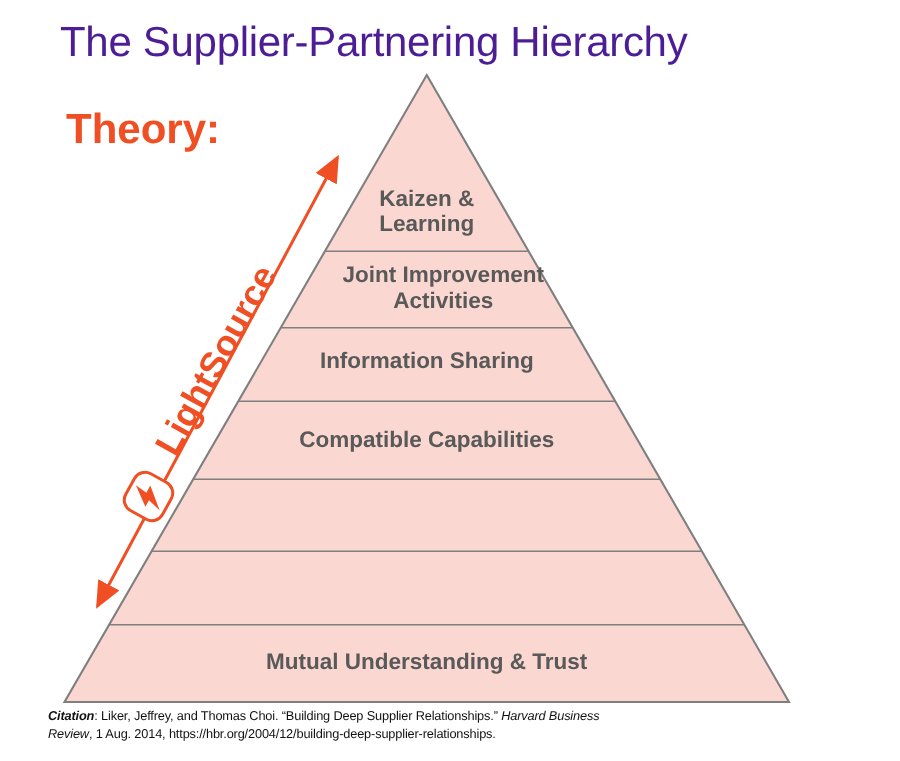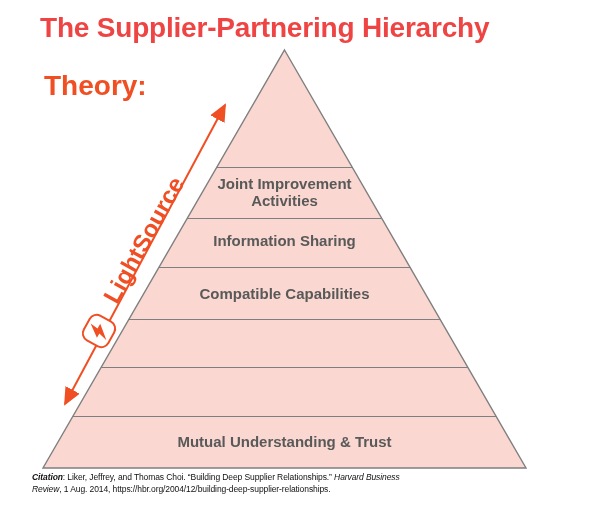--- a/index.html
+++ b/index.html
@@ -2,21 +2,21 @@
 <html><head>
 <meta charset="utf-8">
 <style>
   html,body{margin:0;padding:0;background:#ffffff;}
   #canvas{
     position:relative;width:600px;height:507px;background:#ffffff;overflow:hidden;
     font-family:"Liberation Sans", sans-serif;
   }
   .page-title{
     position:absolute;left:40px;top:12px;margin:0;
-    font-size:28px;font-weight:bold;color:#ef4444;letter-spacing:-0.2px;
+    font-size:28px;font-weight:normal;color:#4c1d95;letter-spacing:-0.2px;
   }
   .theory-label{
     position:absolute;left:44px;top:70px;margin:0;
     font-size:28px;font-weight:bold;color:#F04E23;
   }
   #diagram-svg{position:absolute;left:0;top:0;}
   .pyramid-shape{fill:#FAD8D1;stroke:#7F7F7F;stroke-width:1.4;}
   .divider{stroke:#7F7F7F;stroke-width:1;}
   .arrow-line{stroke:#F04E23;stroke-width:2;fill:none;}
   .badge-box{fill:#ffffff;stroke:#F04E23;stroke-width:2;}
@@ -24,21 +24,21 @@
   .watermark-text{
     fill:#F04E23;font-family:"Liberation Sans", sans-serif;
     font-size:24px;font-weight:bold;
   }
   .level-label{
     position:absolute;left:0;width:569px;text-align:center;
     font-size:15px;font-weight:bold;color:#595959;line-height:17px;
     white-space:pre-line;
   }
   .lv1{top:124px;}
-  .lv2{top:175px;}
+  .lv2{top:175px;padding-left:11px;}
   .lv3{top:232px;}
   .lv4{top:285px;}
   .lv5{top:335px;}
   .lv6{top:383px;}
   .lv7{top:433px;}
   .citation{
     position:absolute;left:32px;top:471px;margin:0;
     font-size:8.5px;line-height:12px;color:#111111;letter-spacing:-0.1px;
   }
   .citation strong{font-weight:bold;font-style:italic;}
@@ -73,20 +73,22 @@
     <line class="arrow-line" x1="65" y1="404" x2="225" y2="105" marker-start="url(#arrowhead)" marker-end="url(#arrowhead)"></line>
 
     <g transform="translate(99,331) rotate(-61)">
       <rect class="badge-box" x="-14" y="-14" width="28" height="28" rx="8" ry="8"></rect>
       <path class="bolt" d="M2.5,-11 L-7,1.5 L-2,1.5 L-4.5,11 L7,-2.5 L1.5,-2.5 Z"></path>
     </g>
 
     <text class="watermark-text" transform="translate(151,244) rotate(-61)" text-anchor="middle">LightSource</text>
   </svg>
 
+  <div class="level-label lv1">Kaizen &amp;
+Learning</div>
   <div class="level-label lv2">Joint Improvement
 Activities</div>
   <div class="level-label lv3">Information Sharing</div>
   <div class="level-label lv4">Compatible Capabilities</div>
   <div class="level-label lv7">Mutual Understanding &amp; Trust</div>
 
   <p class="citation"><strong>Citation</strong><span>: Liker, Jeffrey, and Thomas Choi. “Building Deep Supplier Relationships.” </span><em>Harvard Business</em><br><em>Review</em><span>, 1 Aug. 2014, https://hbr.org/2004/12/building-deep-supplier-relationships.</span></p>
 
 </div>
 

